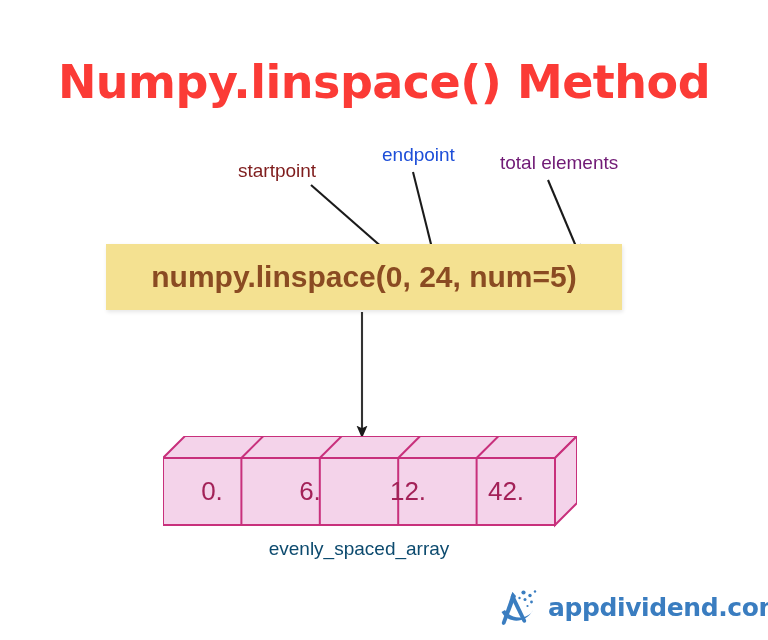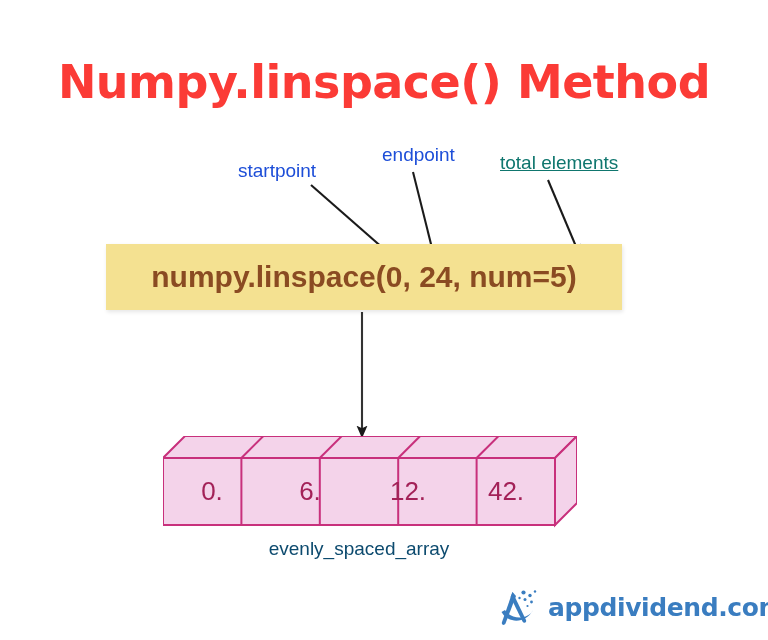--- a/index.html
+++ b/index.html
@@ -37,32 +37,31 @@
   
   .annot-label {
     position: absolute;
     font-family: "Liberation Sans", sans-serif;
     font-size: 19px;
     white-space: nowrap;
   }
   #label-startpoint {
     left: 238px;
     top: 160px;
-    color: #1d4ed8;
+    color: #7f1d1d;
   }
   #label-endpoint {
     left: 382px;
     top: 144px;
     color: #1d4ed8;
   }
   #label-total-elements {
     left: 500px;
     top: 152px;
-    color: #0f766e;
-    text-decoration: underline;
+    color: #701a75;
   }
 
   
   #arrows-layer {
     position: absolute;
     left: 0;
     top: 0;
     width: 768px;
     height: 640px;
     pointer-events: none;

